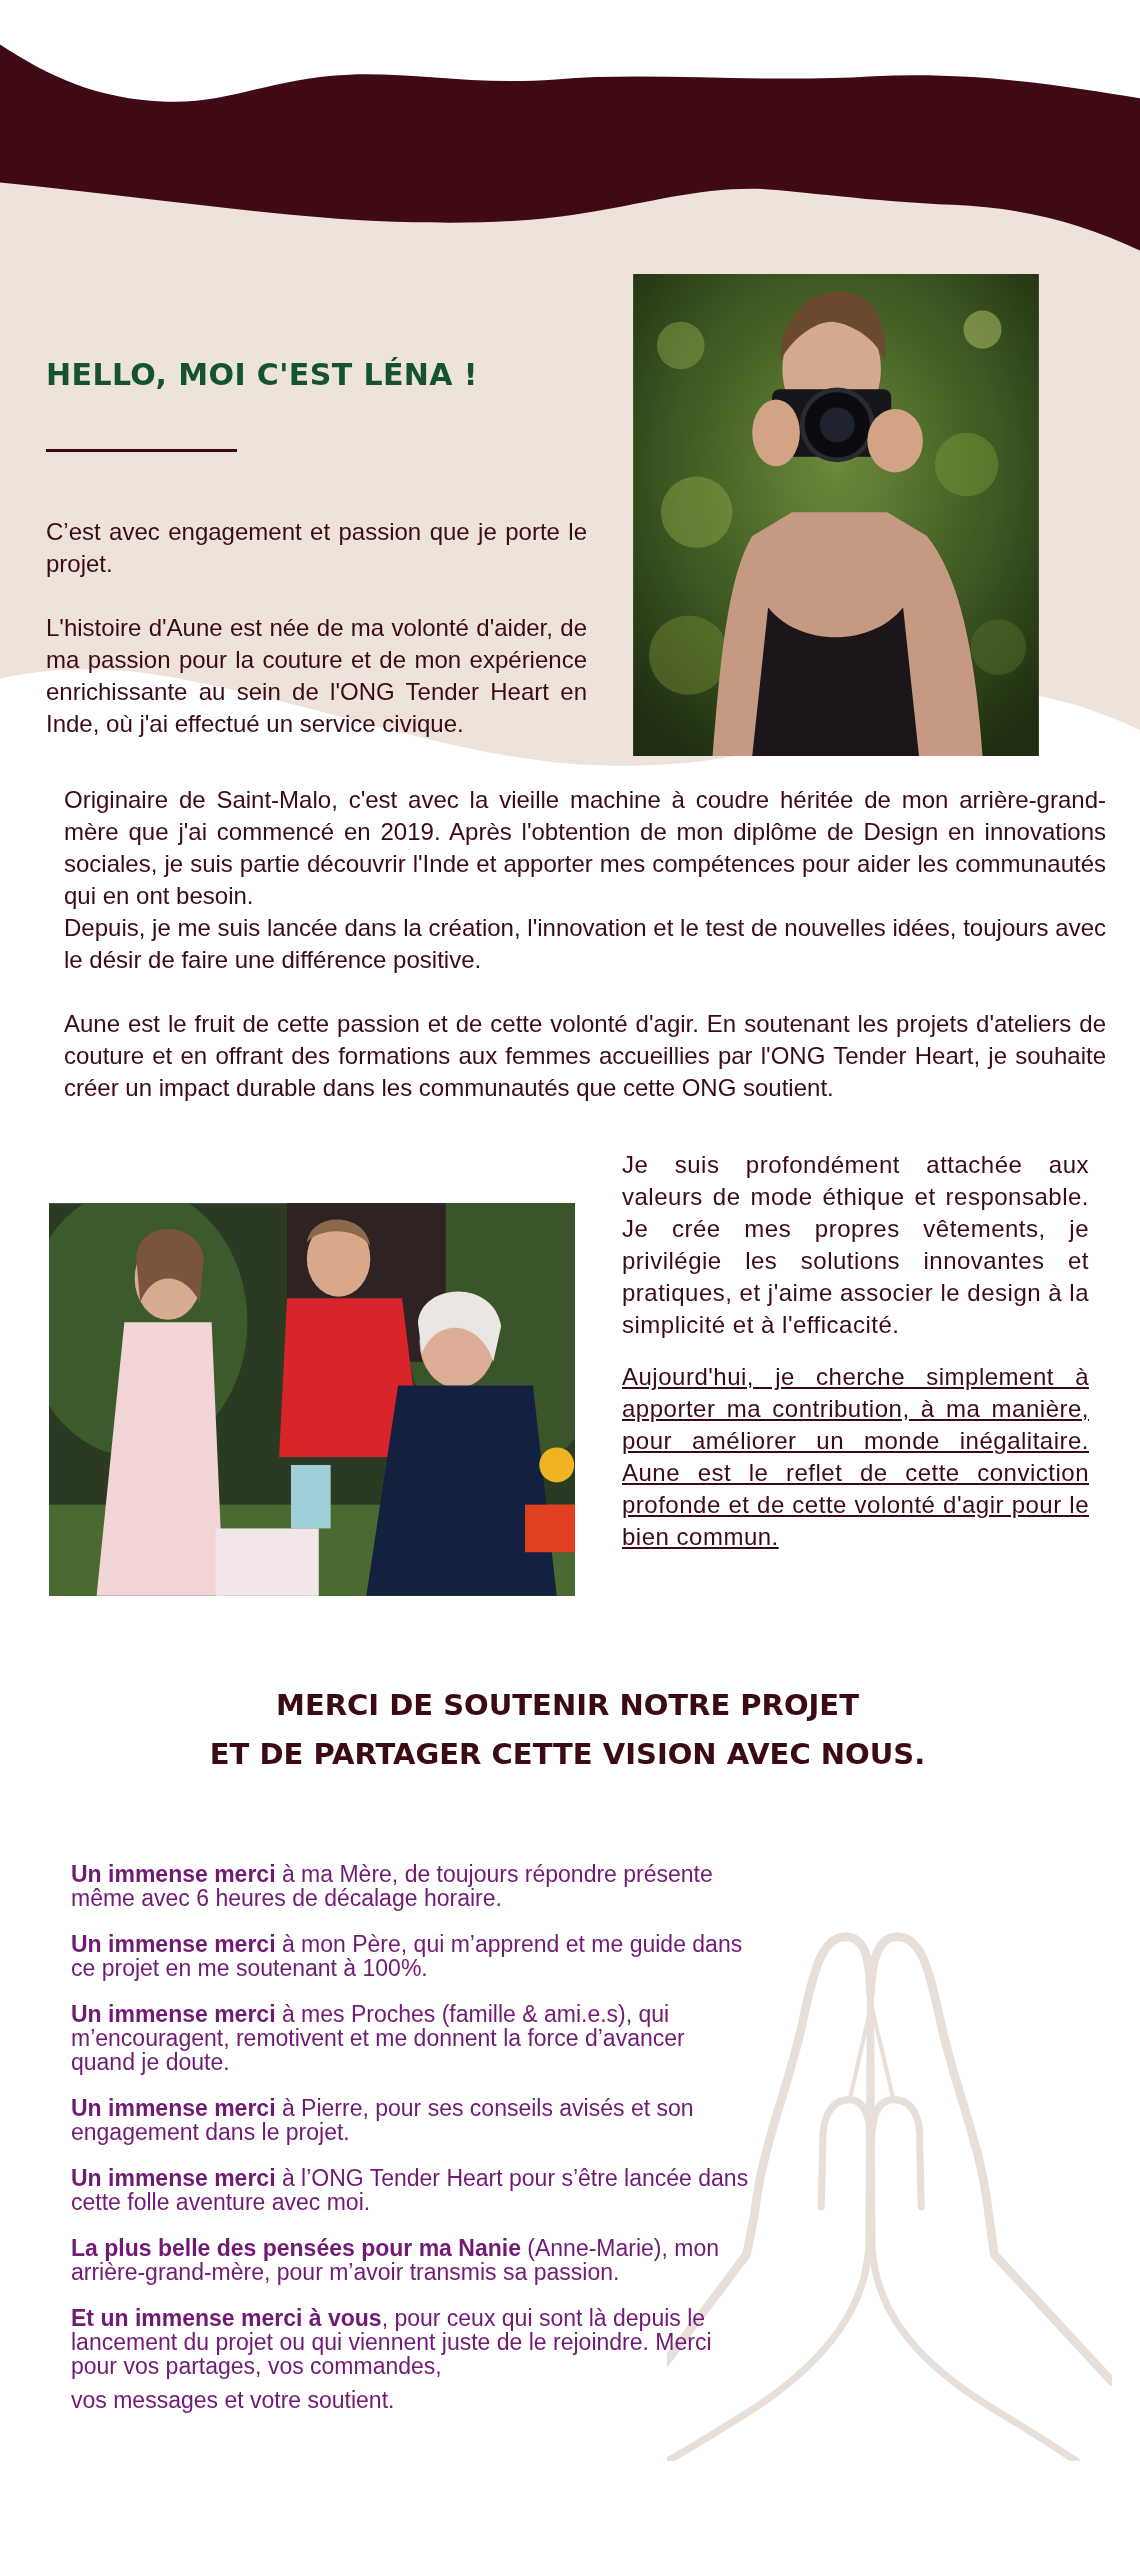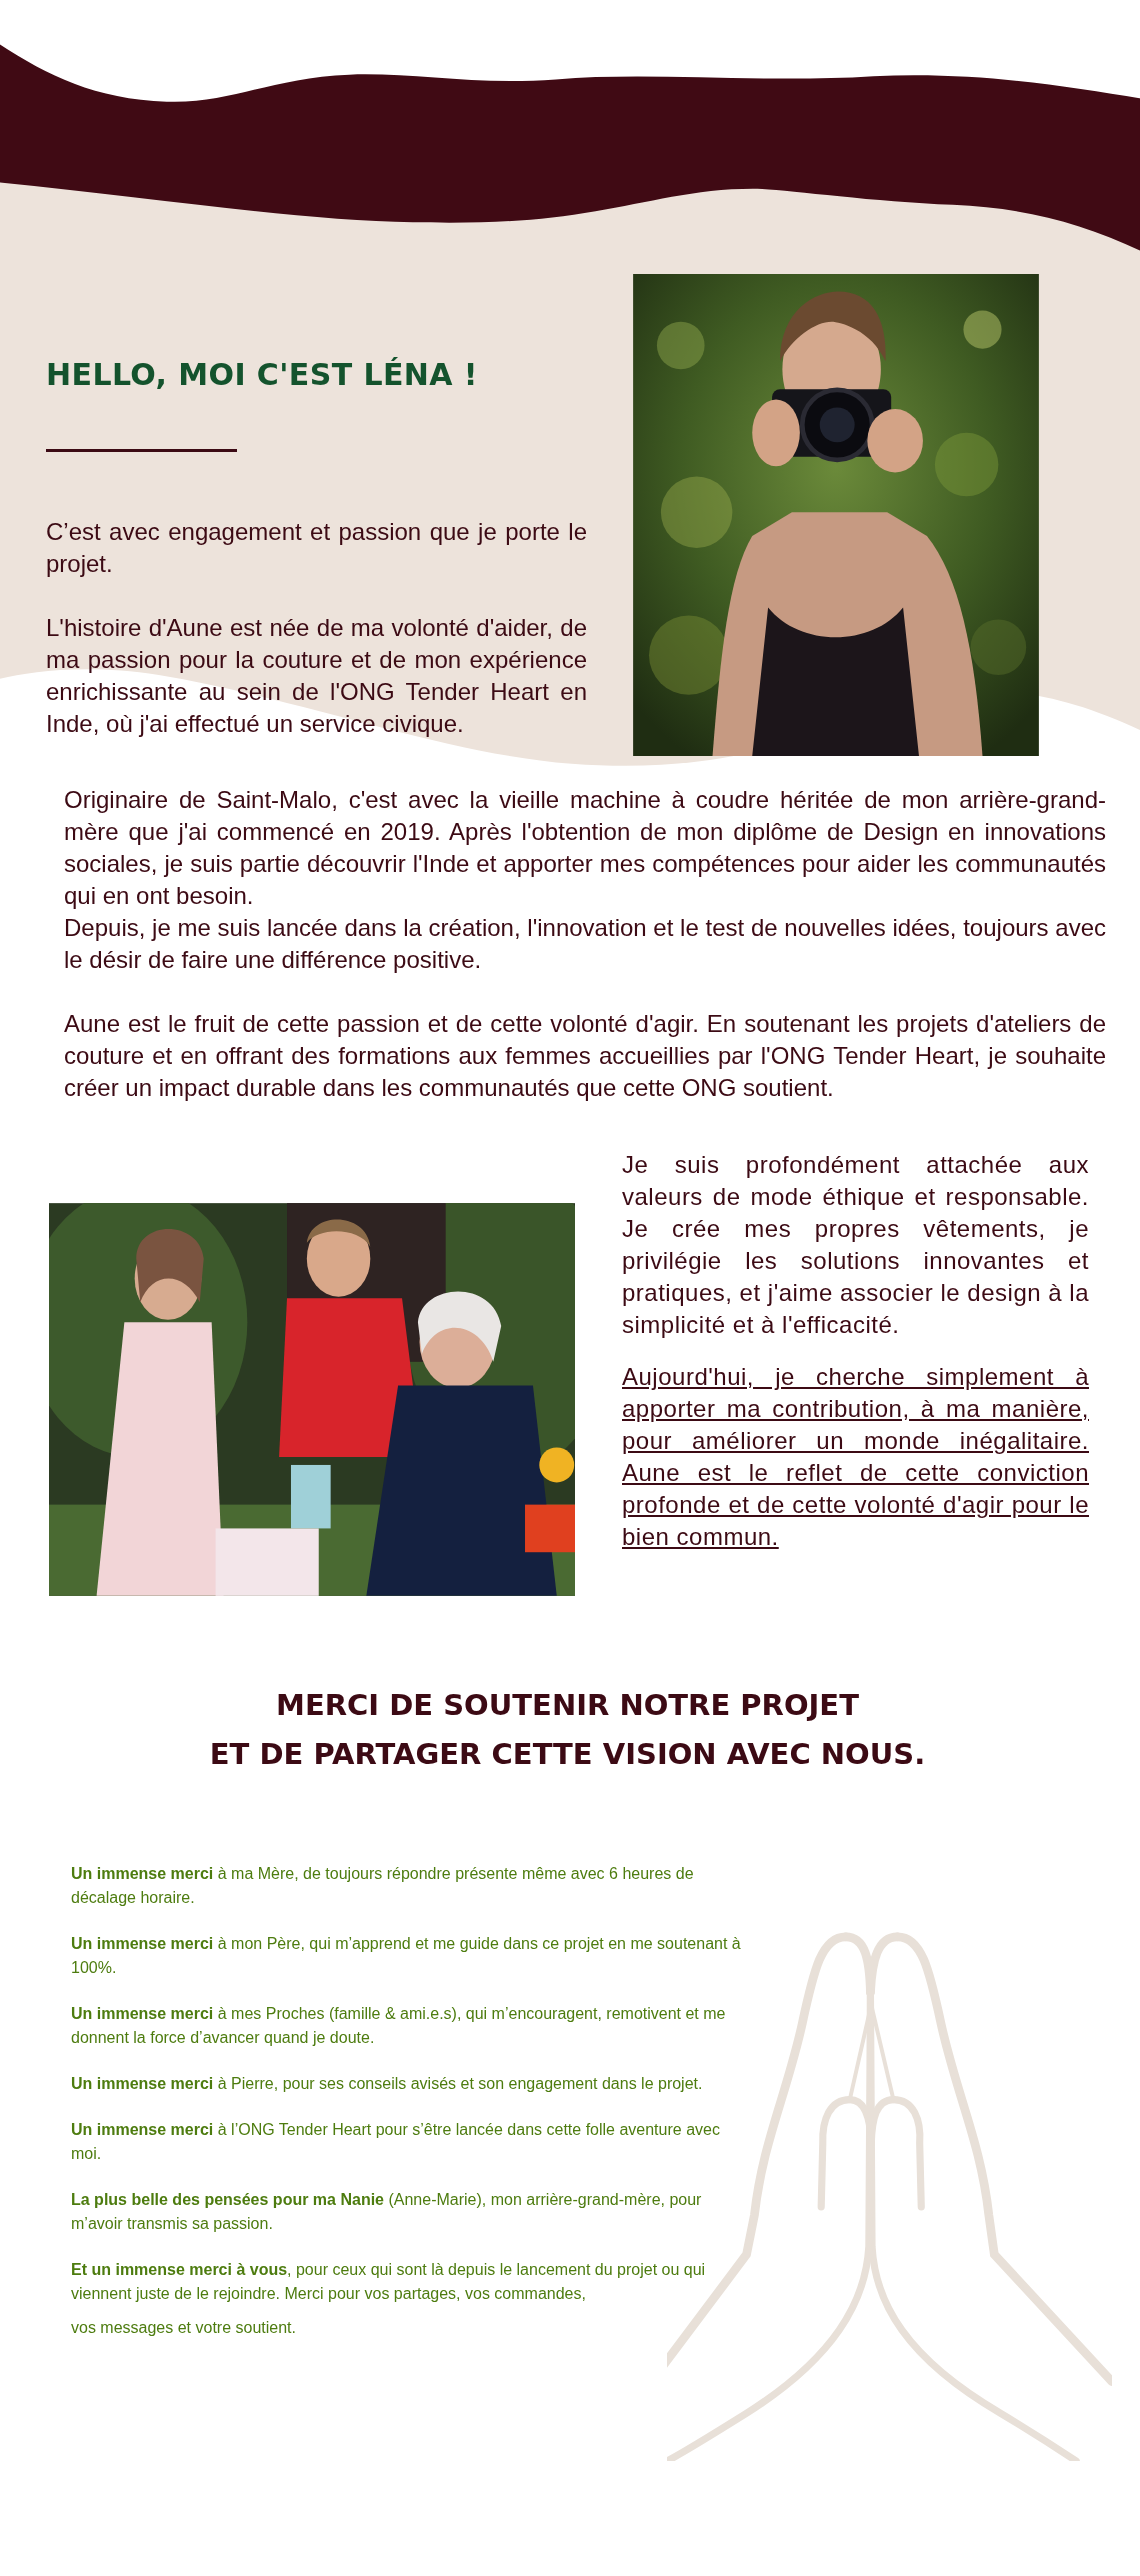--- a/index.html
+++ b/index.html
@@ -37,21 +37,21 @@
   .right-col { left: 622px; top: 1149px; width: 467px; font-size: 24px; line-height: 32px; letter-spacing: 0.5px; }
   .right-col p + p { margin-top: 20px; text-decoration: underline; }
 
   .merci-heading {
     left: 0; top: 1681px; width: 1135px; text-align: center;
     font-family: "DejaVu Sans", sans-serif; font-weight: bold; font-size: 29px; line-height: 49px; color: #3c0a14;
   }
 
   .hands { position: absolute; left: 667px; top: 1905px; width: 445px; height: 556px; z-index: 0; }
 
-  .thanks { left: 71px; top: 1862px; width: 683px; font-size: 16px; line-height: 24px; color: #4d7c0f; }
+  .thanks { left: 71px; top: 1862px; width: 683px; font-size: 23px; line-height: 24px; color: #701a75; }
   .thanks .item { margin-bottom: 22px; }
   .thanks .item b { font-weight: bold; }
   .thanks .last-line { display: block; margin-top: 9.5px; }
 </style>
 </head>
 <body>
 
 <svg class="bg-wave" viewBox="0 0 1437 1000" preserveAspectRatio="none">
 
   <path d="M0,230 L1437,230 L1437,920 C1300,855 1200,860 1100,900 C1000,935 900,975 720,962 C560,950 380,880 200,850 C110,836 40,845 0,855 Z" fill="#ede3db"></path>

